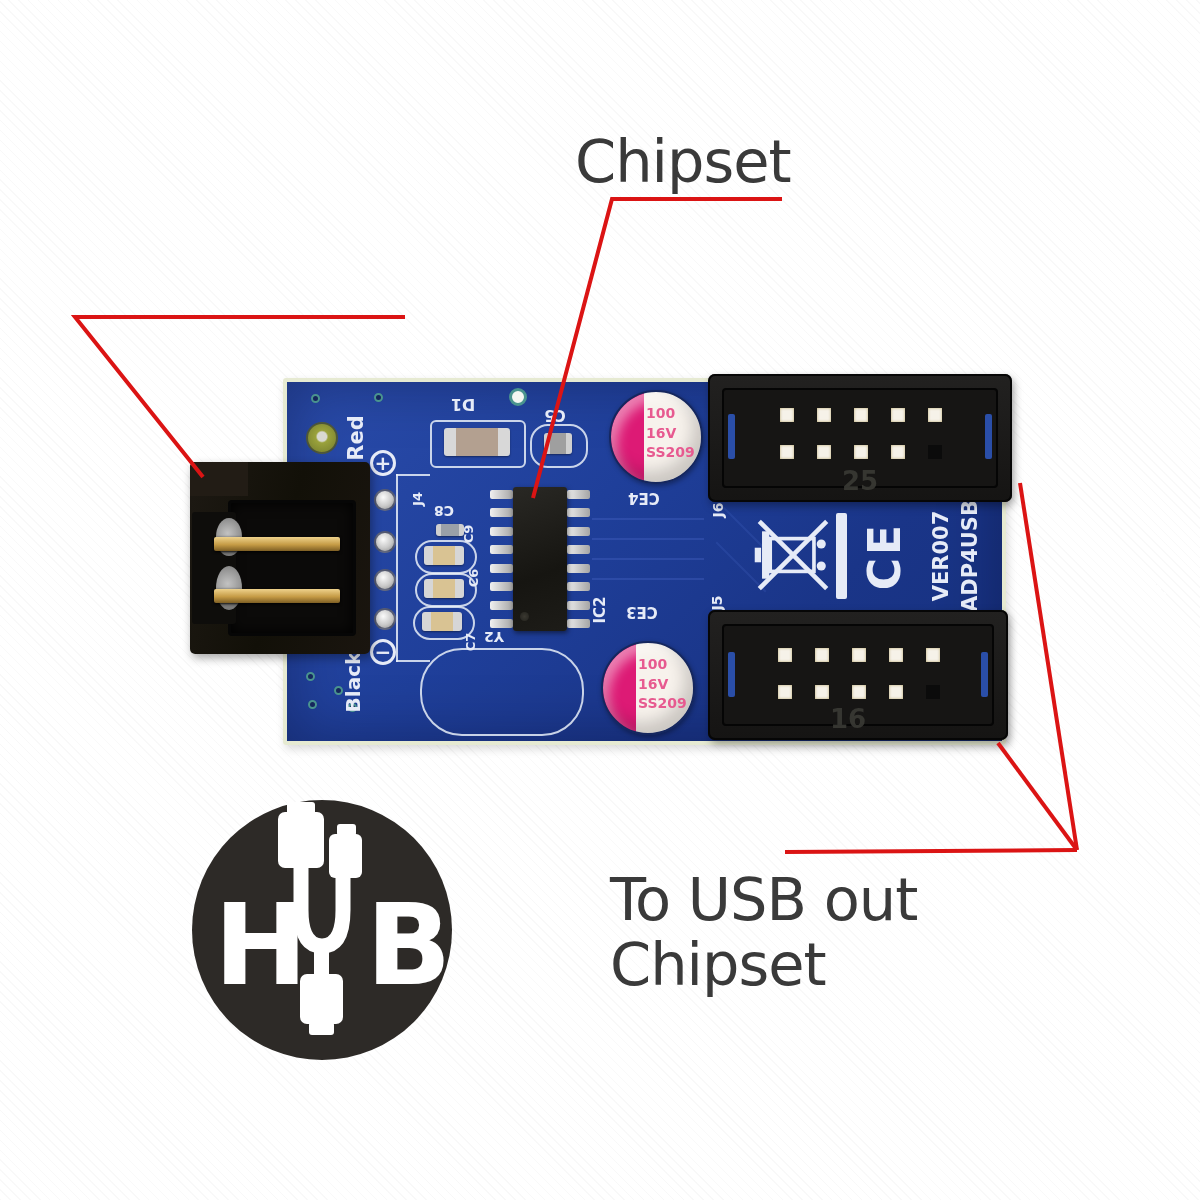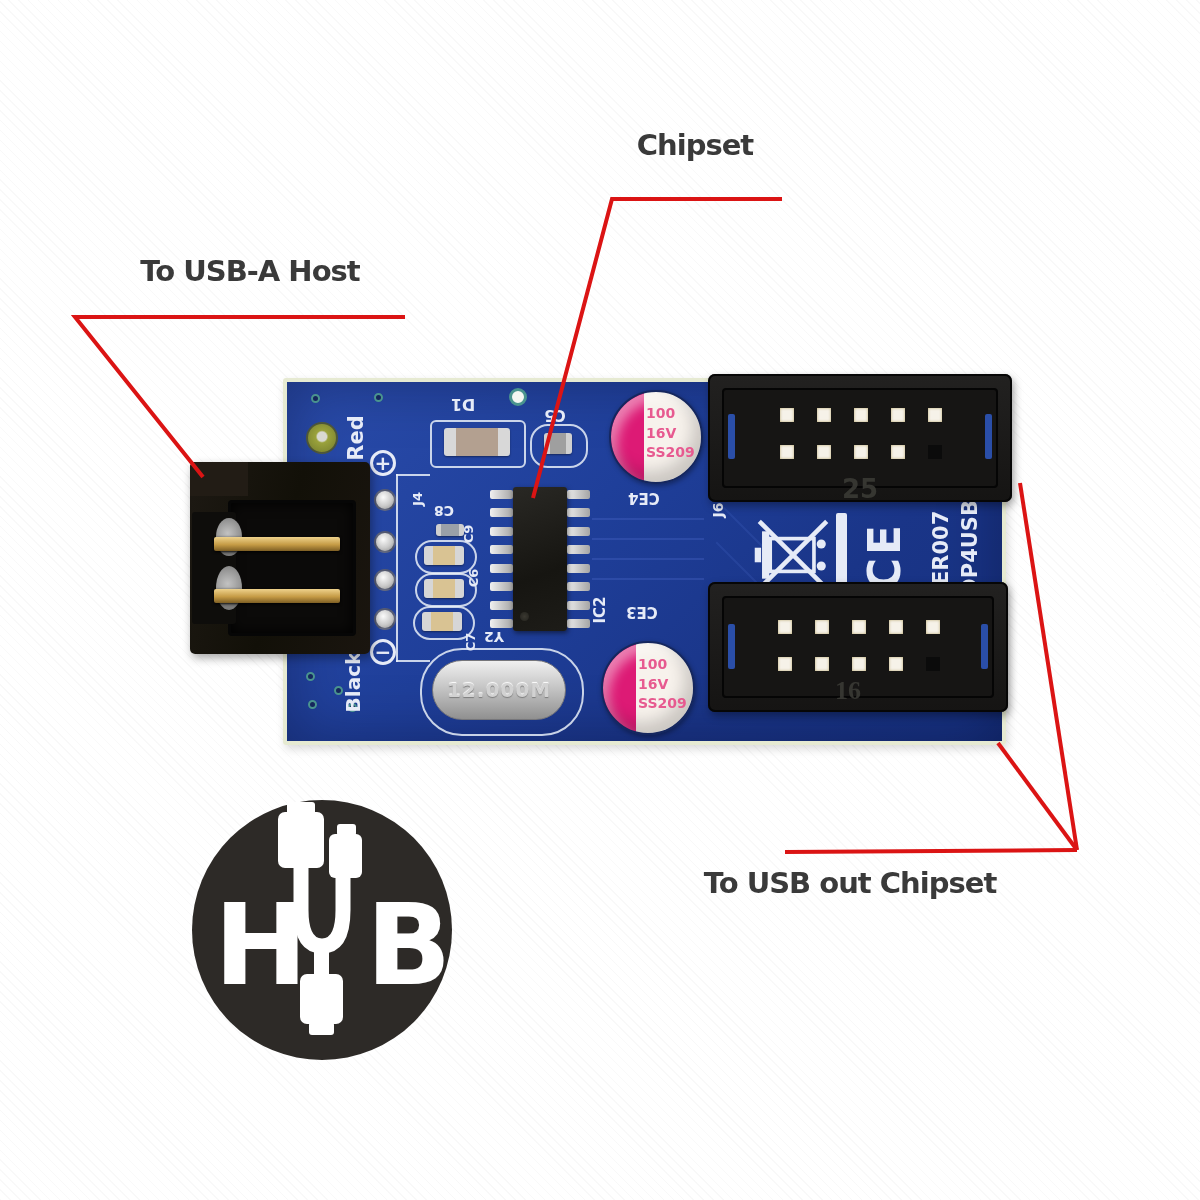--- a/index.html
+++ b/index.html
@@ -2,22 +2,22 @@
 <html><head>
 <meta charset="utf-8">
 <style>
   html,body{margin:0;padding:0;background:#fff;}
   .stage{position:relative;width:1200px;height:1200px;background:#ffffff;overflow:hidden;
          font-family:"DejaVu Sans",sans-serif;}
   .stage::before{content:"";position:absolute;inset:0;
     background:repeating-linear-gradient(45deg,rgba(130,130,130,.05) 0 1px,transparent 1px 7px);
     pointer-events:none;z-index:0;}
   .abs{position:absolute;}
-  .callout{position:absolute;font-weight:700;font-size:29px;letter-spacing:-1px;color:#3a3a3a;
-           text-align:center;z-index:9;line-height:1.1;}
+  .callout{position:absolute;font-weight:400;font-size:59px;letter-spacing:-1px;color:#3a3a3a;
+           z-index:9;line-height:1.1;}
   .ann-svg{position:absolute;left:0;top:0;z-index:8;pointer-events:none;}
   
   .board{position:absolute;left:283px;top:378px;width:723px;height:367px;z-index:1;
     background:linear-gradient(135deg,#2a4cab 0%,#1f3f9a 40%,#1a3588 70%,#16307e 100%);
     border:4px solid #e6ead2;box-sizing:border-box;border-radius:3px;
     box-shadow:inset 0 0 60px rgba(0,0,30,.35), 2px 4px 10px rgba(0,0,0,.15);}
   .silk{position:absolute;display:flex;align-items:center;justify-content:center;
         color:#e6ebf7;font-weight:700;font-size:16px;z-index:3;}
   .r90{transform:rotate(-90deg);}
   .r180{transform:rotate(180deg);}
@@ -80,21 +80,20 @@
   .bar{position:absolute;left:836px;top:513px;width:11px;height:86px;background:#e6ebf7;
     border-radius:2px;z-index:3;}
   .bracket{position:absolute;background:rgba(232,238,248,.85);z-index:2;}
 </style>
 </head>
 <body>
 
 <div class="stage">
 
   <div class="callout" style="left: 575px; top: 130px; width: 240px; color: rgb(58, 58, 58);">Chipset</div>
-  <div class="callout" style="left: 70px; top: 256px; width: 360px; color: rgb(58, 58, 58);">To USB-A Host</div>
   <div class="callout" style="left: 610px; top: 868px; width: 480px; color: rgb(58, 58, 58);">To USB out Chipset</div>
 
   <div class="board"></div>
 
   <div class="via" style="left:311px;top:394px;"></div>
   <div class="via" style="left:374px;top:393px;"></div>
   <div class="via" style="left:306px;top:672px;"></div>
   <div class="via" style="left:334px;top:686px;"></div>
   <div class="via" style="left:308px;top:700px;"></div>
   <div class="via" style="left:348px;top:703px;"></div>
@@ -166,21 +165,20 @@
   <div class="smdbody" style="left:424px;top:546px;width:40px;height:19px;"></div>
   <div class="silk r90" style="left:461px;top:566px;width:24px;height:24px;font-size:13px;">C6</div>
   <div class="pill" style="left:415px;top:573px;width:58px;height:30px;"></div>
   <div class="smdbody" style="left:424px;top:579px;width:40px;height:19px;"></div>
   <div class="silk r90" style="left:458px;top:630px;width:24px;height:24px;font-size:13px;">C7</div>
   <div class="pill" style="left:413px;top:606px;width:58px;height:30px;"></div>
   <div class="smdbody" style="left:422px;top:612px;width:40px;height:19px;"></div>
   <div class="silk r180" style="left:481px;top:628px;width:26px;height:18px;font-size:14px;">Y2</div>
 
   <div class="pill" style="left:420px;top:648px;width:160px;height:84px;border-radius:42px;"></div>
-  <div class="crystal">12.000M</div>
 
   <div class="bracket" style="left:396px;top:474px;width:34px;height:2px;"></div>
   <div class="bracket" style="left:396px;top:474px;width:2px;height:188px;"></div>
   <div class="bracket" style="left:396px;top:660px;width:34px;height:2px;"></div>
   <div class="silk r90" style="left:403px;top:485px;width:28px;height:28px;font-size:13px;">J4</div>
   <div class="thpin" style="left:374px;top:489px;"></div>
   <div class="thpin" style="left:374px;top:531px;"></div>
   <div class="thpin" style="left:374px;top:569px;"></div>
   <div class="thpin" style="left:374px;top:608px;"></div>
 
@@ -231,24 +229,24 @@
           <div class="hole"></div>
         </div>
       <div class="hole-row" style="left:56px;top:55px;">
           <div class="hole"></div>
           <div class="hole"></div>
           <div class="hole"></div>
           <div class="hole"></div>
           <div class="hole blocked"></div>
         </div>
     </div>
-    <div class="mold" style="left:124px;top:92px;width:56px;margin-top:8px;">25</div>
-  </div>
-
-  <div class="idc" style="left:708px;top:582px;width:300px;height:130px;font-family:Liberation Serif, serif;">
+    <div class="mold" style="left:124px;top:92px;width:56px;">25</div>
+  </div>
+
+  <div class="idc" style="left:708px;top:610px;width:300px;height:130px;">
     <div class="idc-recess" style="left:14px;top:14px;width:268px;height:98px;">
       <div class="slit" style="left:4px;top:26px;"></div>
       <div class="slit" style="left:257px;top:26px;"></div>
       <div class="hole-row" style="left:54px;top:22px;">
           <div class="hole"></div>
           <div class="hole"></div>
           <div class="hole"></div>
           <div class="hole"></div>
           <div class="hole"></div>
         </div>

